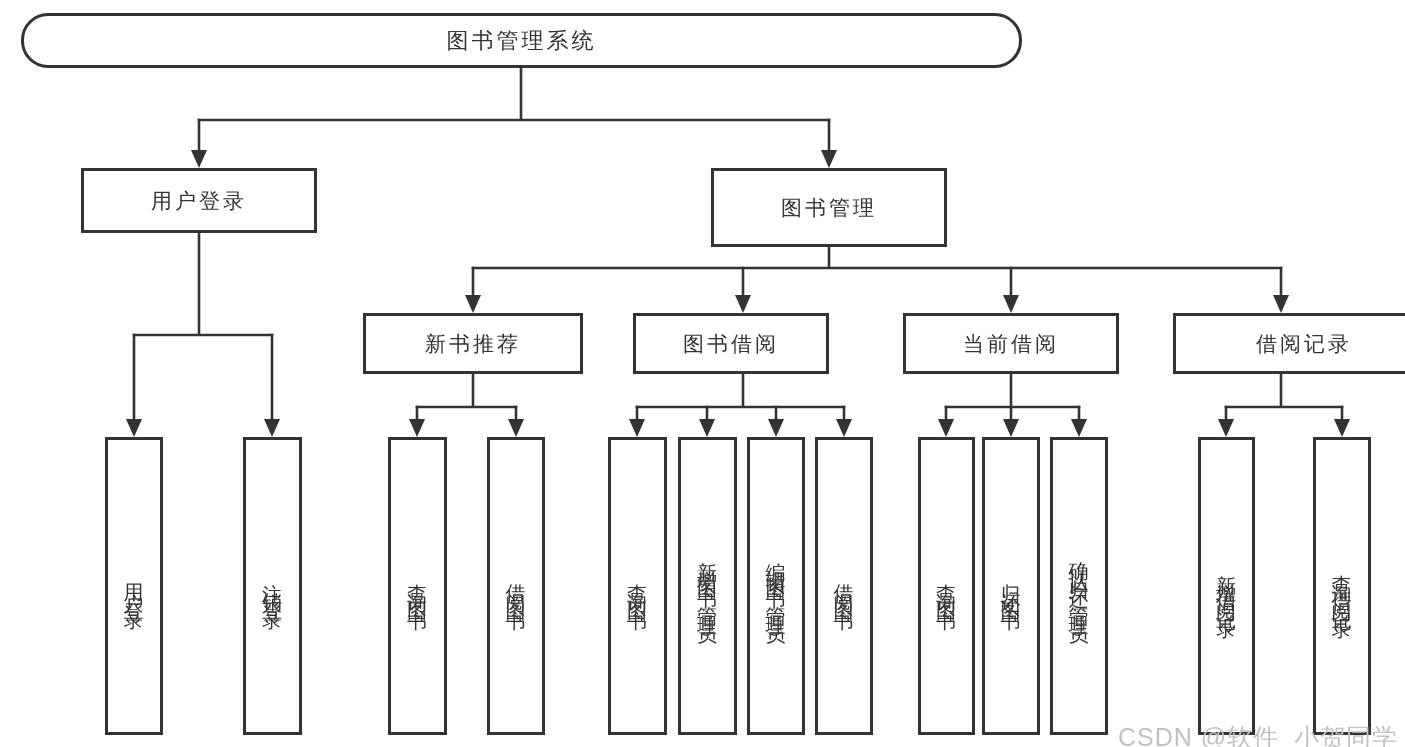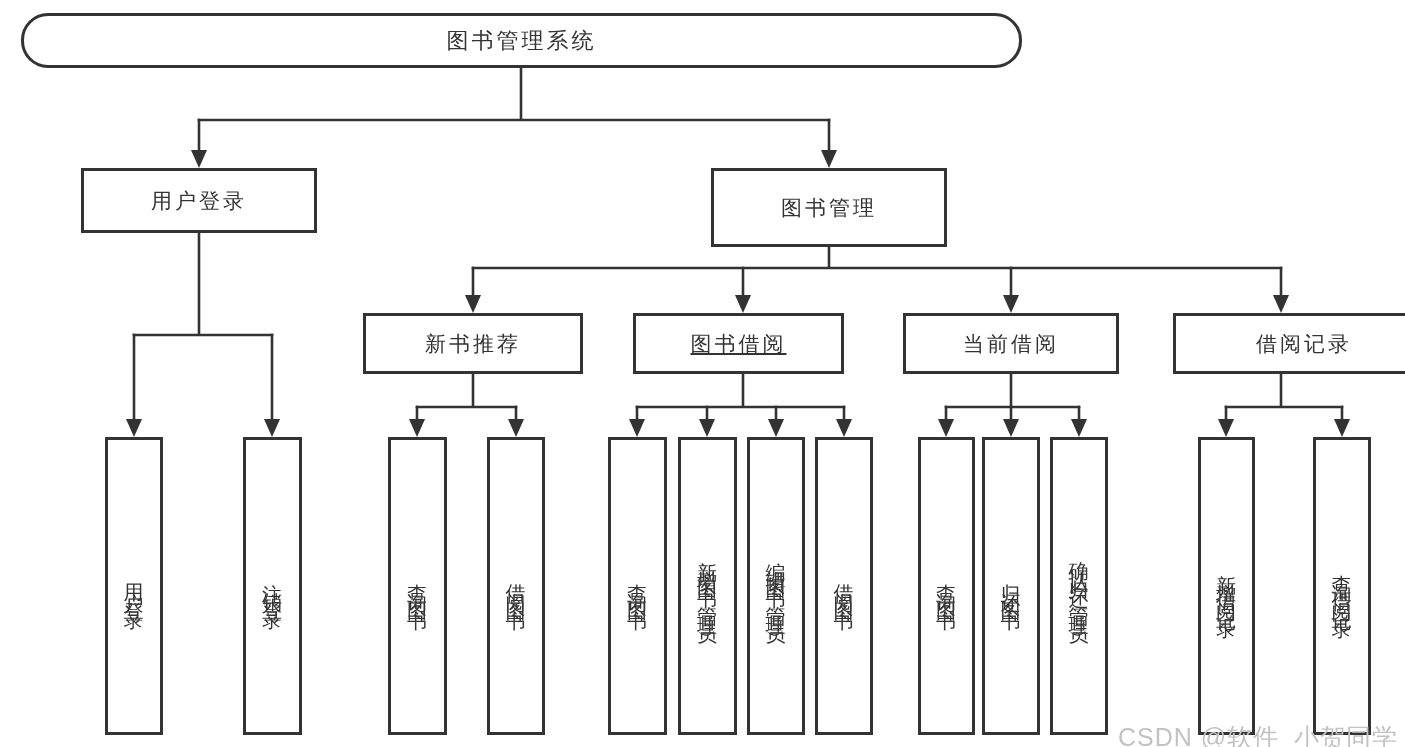--- a/index.html
+++ b/index.html
@@ -105,21 +105,21 @@
   <div class="node" style="left:81px;top:168px;width:236px;height:65px;">
     <span class="hlabel">用户登录</span>
   </div>
   <div class="node" style="left:711px;top:168px;width:236px;height:79px;">
     <span class="hlabel">图书管理</span>
   </div>
 
   <div class="node" style="left:363px;top:313px;width:220px;height:61px;">
     <span class="hlabel">新书推荐</span>
   </div>
-  <div class="node" style="left:633px;top:313px;width:211px;height:61px;text-decoration:underline;">
+  <div class="node" style="left:633px;top:313px;width:196px;height:61px;">
     <span class="hlabel">图书借阅</span>
   </div>
   <div class="node" style="left:903px;top:313px;width:216px;height:61px;">
     <span class="hlabel">当前借阅</span>
   </div>
   <div class="node" style="left:1173px;top:313px;width:262px;height:61px;">
     <span class="hlabel">借阅记录</span>
   </div>
 
   <div class="node" style="left:105px;top:437px;width:58px;height:298px;">

